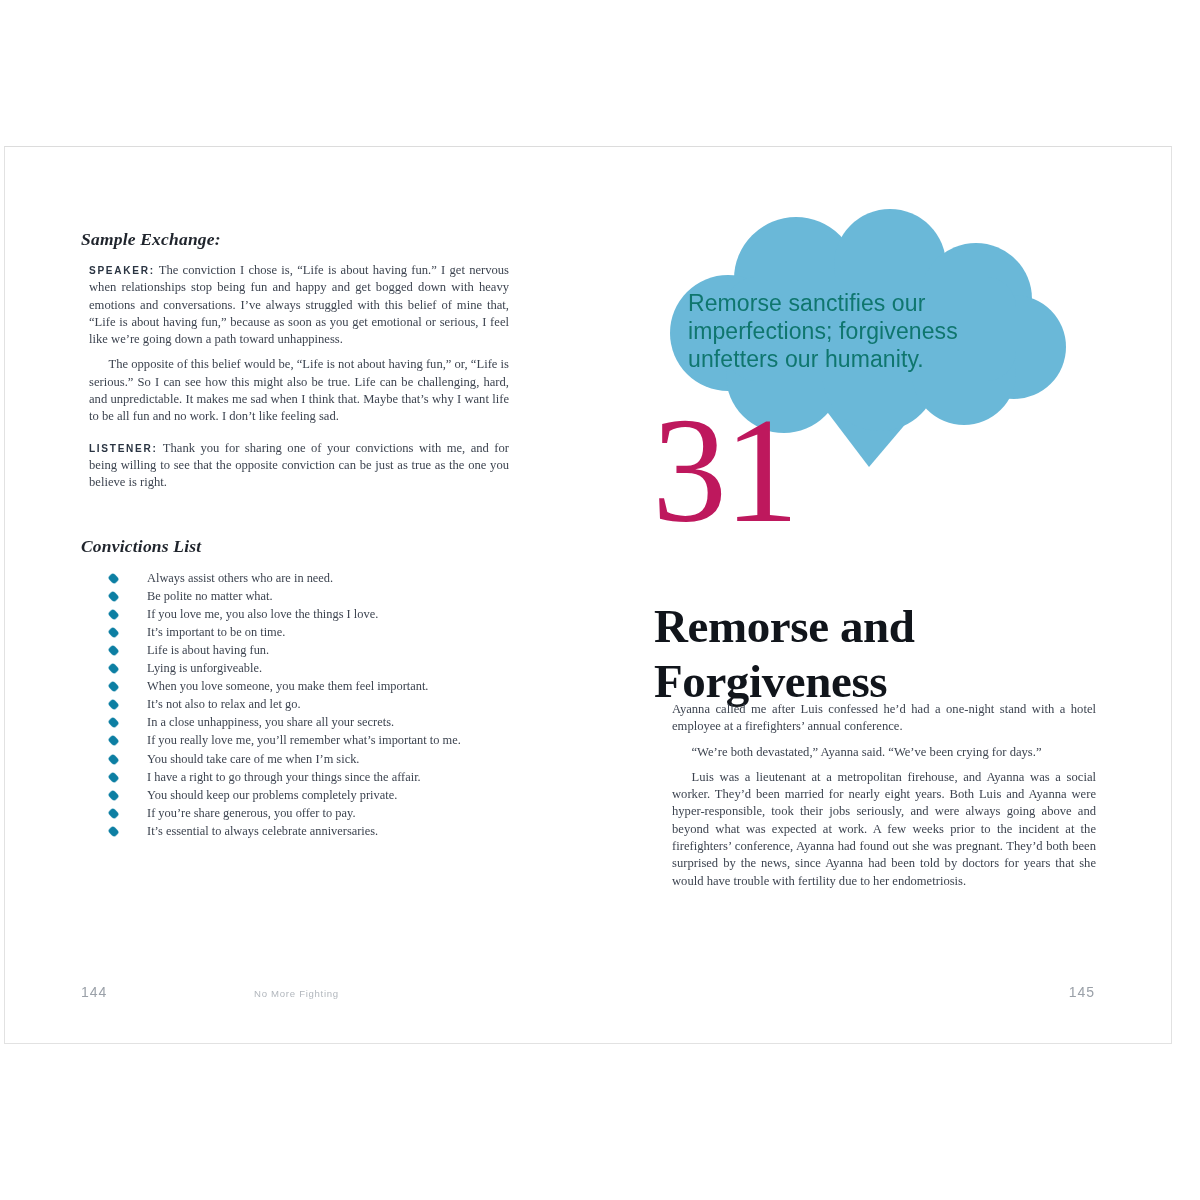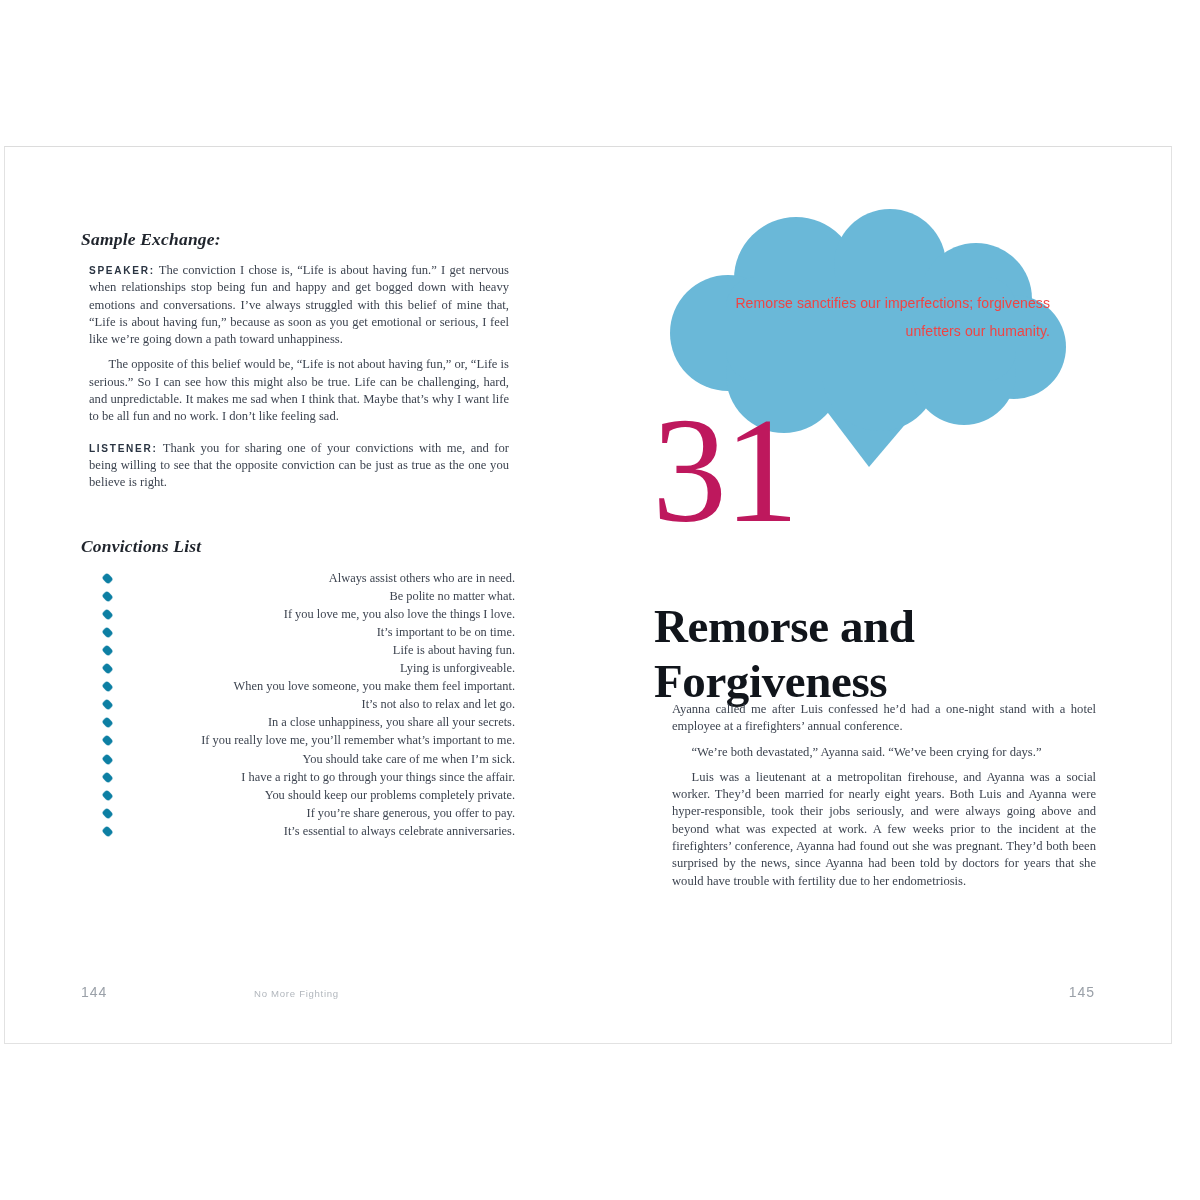--- a/index.html
+++ b/index.html
@@ -87,23 +87,22 @@
   #speaker-block { margin-bottom: 0; }
   #listener-block { margin-top: 14px; }
 
   #convictions-head {
     margin-top: 44px;
     margin-bottom: 12px;
   }
 
   #convictions-list {
     list-style: none;
-    margin: 2px;
+    margin: 8px;
     padding: 0;
-    text-align: right;
   }
   #convictions-list li {
     position: relative;
     padding-left: 58px;
     font-family: "Liberation Serif", serif;
     font-size: 12.4px;
     line-height: 18.1px;
     color: #3d4450;
   }
   .bullet-diamond {
@@ -156,25 +155,25 @@
     top: 0;
     width: 410px;
     height: 252px;
     overflow: visible;
   }
   #cloud-text {
     position: absolute;
     left: 24px;
     top: 74px;
     width: 362px;
-    text-align: right;
-    font-family: "Liberation Sans", sans-serif;
-    font-size: 14px;
+    text-align: left;
+    font-family: "Liberation Sans", sans-serif;
+    font-size: 23px;
     line-height: 28px;
-    color: #ef4444;
+    color: #0f766e;
     letter-spacing: .1px;
   }
 
   #chapter-number {
     position: absolute;
     left: 64px;
     top: 262px;
     font-family: "Liberation Serif", serif;
     font-size: 150px;
     line-height: .82;

